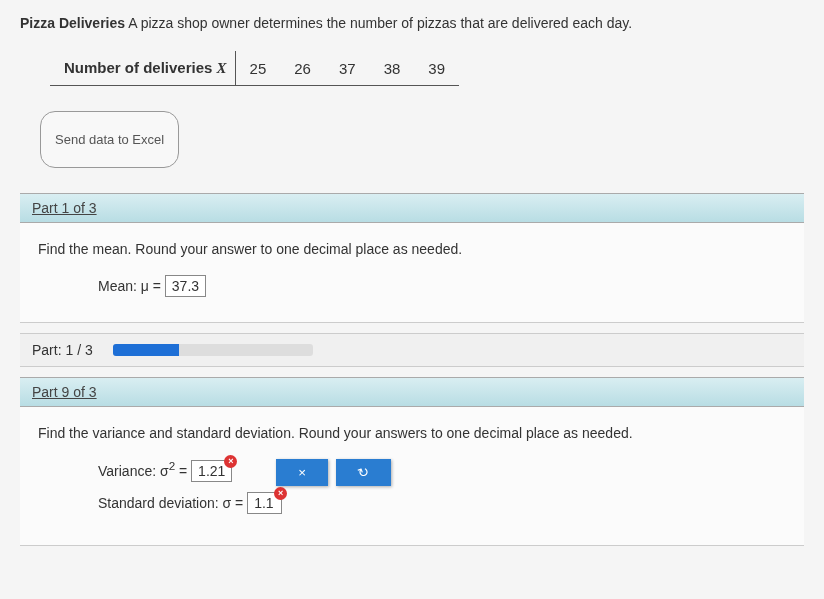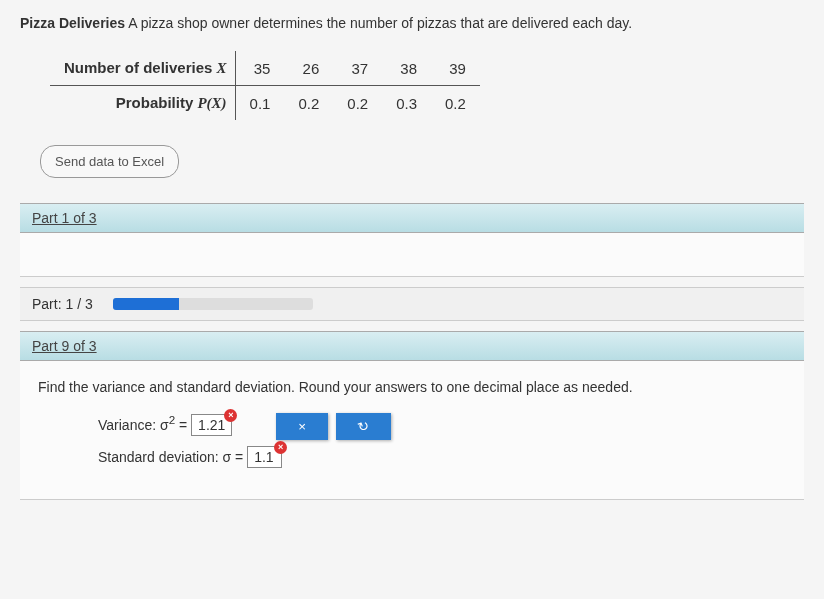--- a/index.html
+++ b/index.html
@@ -18,38 +18,37 @@
       font-weight: bold;
       display: inline;
     }
     .intro-text {
       display: inline;
       margin-top: 33px;
     }
     .data-table {
       margin: 15px 0 25px 30px;
       border-collapse: collapse;
-      text-align: right;
     }
     .data-table td {
       padding: 8px 14px;
       font-size: 15px;
     }
     .data-table tr:first-child td {
       border-bottom: 1px solid #555;
     }
     .data-table td:first-child {
       border-right: 1px solid #555;
       font-weight: bold;
       padding-right: 8px;
     }
     .excel-btn {
       border: 1px solid #999;
       border-radius: 15px;
-      padding: 8px 14px;
+      padding: 20px 14px;
       background: #f8f8f8;
       font-size: 13px;
       color: #555;
       cursor: pointer;
       margin-left: 20px;
       margin-bottom: 15px;
       display: inline-block;
     }
     .part-header {
       background: linear-gradient(#d9eef2, #b8dde4);
@@ -148,43 +147,38 @@
   <span class="intro-title">Pizza Deliveries</span>
   <span class="intro-text"> A pizza shop owner determines the number of pizzas that are delivered each day.</span>
 </div>
 
 <table class="data-table">
   <tbody>
       <tr>
     <td>
       <span>Number of deliveries </span><span class="italic-var">X</span>
     </td>
-    <td>35</td>
+    <td>25</td>
     <td>26</td>
     <td>37</td>
     <td>38</td>
     <td>39</td>
   </tr>
-  <tr>
-    <td>
-      <span>Probability </span><span class="italic-var">P(X)</span>
-    </td>
-    <td>0.1</td>
-    <td>0.2</td>
-    <td>0.2</td>
-    <td>0.3</td>
-    <td>0.2</td>
-  </tr>
 </tbody>
   </table>
 
 <button class="excel-btn">Send data to Excel</button>
 
 <div class="part-header">Part 1 of 3</div>
 <div class="part-body">
+  <div class="instruction">Find the mean. Round your answer to one decimal place as needed.</div>
+  <div class="answer-line">
+    <span>Mean: μ =</span>
+    <span class="answer-box">37.3</span>
+  </div>
 </div>
 
 <div class="progress-row">
   <span>Part: 1 / 3</span>
   <div class="progress-bar">
     <div class="progress-fill"></div>
   </div>
 </div>
 
 <div class="part-header">Part 9 of 3</div>

